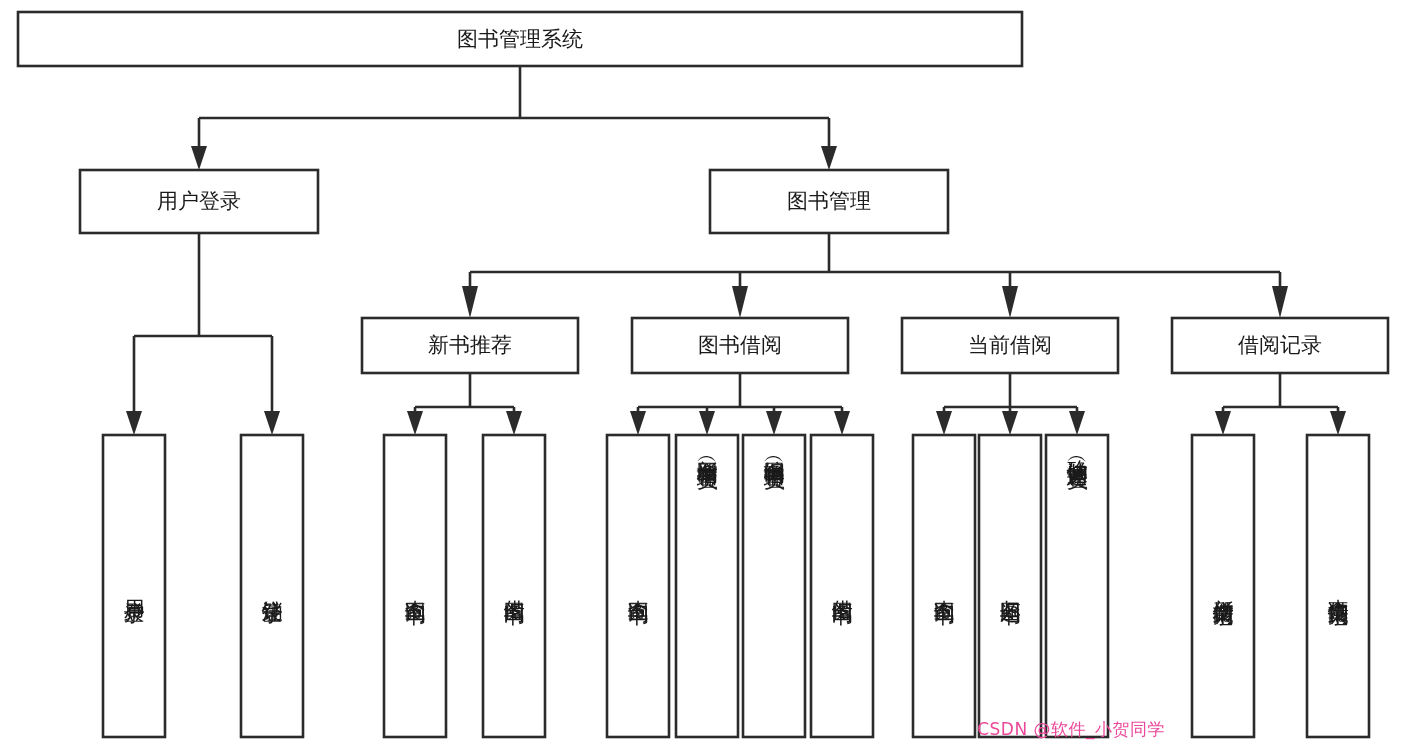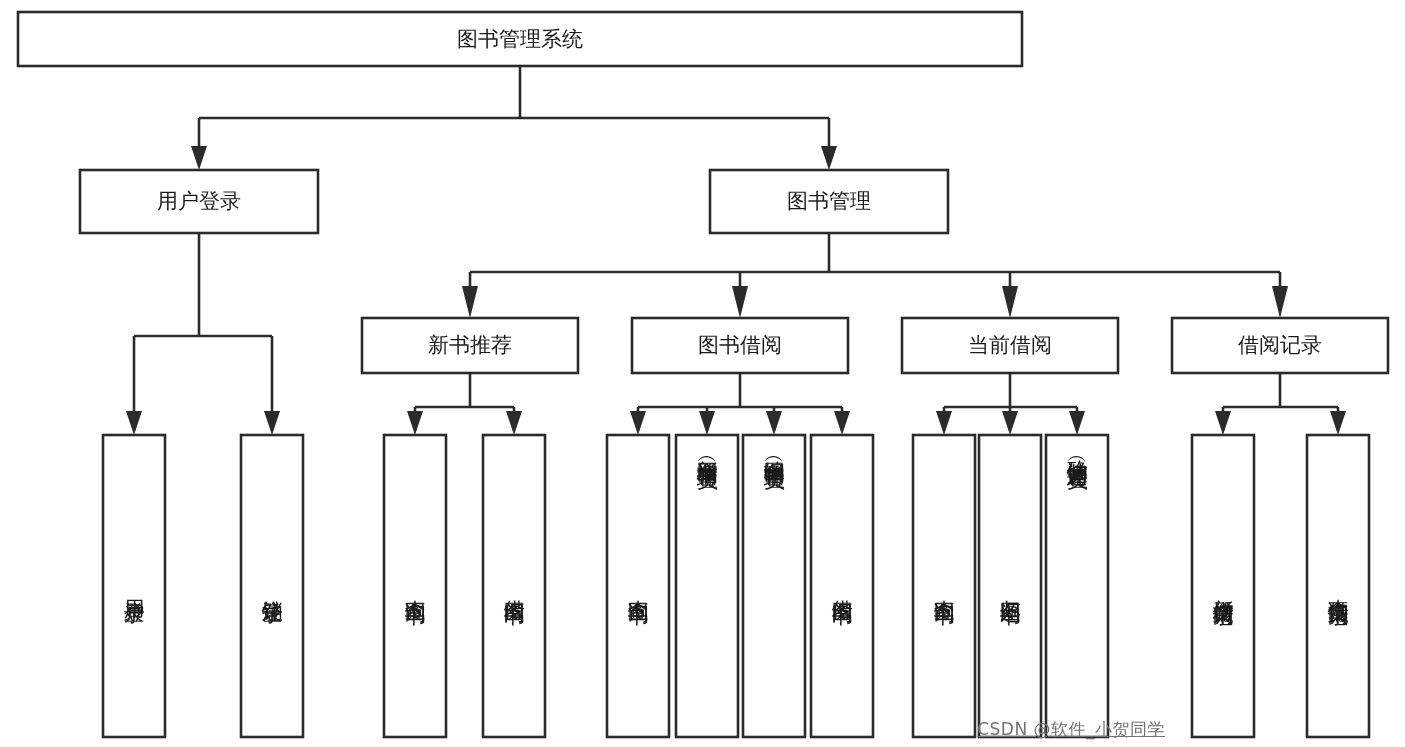--- a/index.html
+++ b/index.html
@@ -65,24 +65,23 @@
     letter-spacing: 1.5px;
     white-space: nowrap;
     text-align: center;
   }
   .watermark {
     position: absolute;
     right: 8px;
     bottom: 6px;
     font-family: "DejaVu Sans", "Liberation Sans", sans-serif;
     font-size: 17px;
-    color: #737373;
+    color: #ec4899;
     letter-spacing: 0.5px;
     white-space: nowrap;
-    text-decoration: underline;
   }
 </style>
 </head>
 <body>
 
 <div id="diagram-root">
 
   <svg class="flow" viewBox="0 0 1405 747">
 
     <g>

